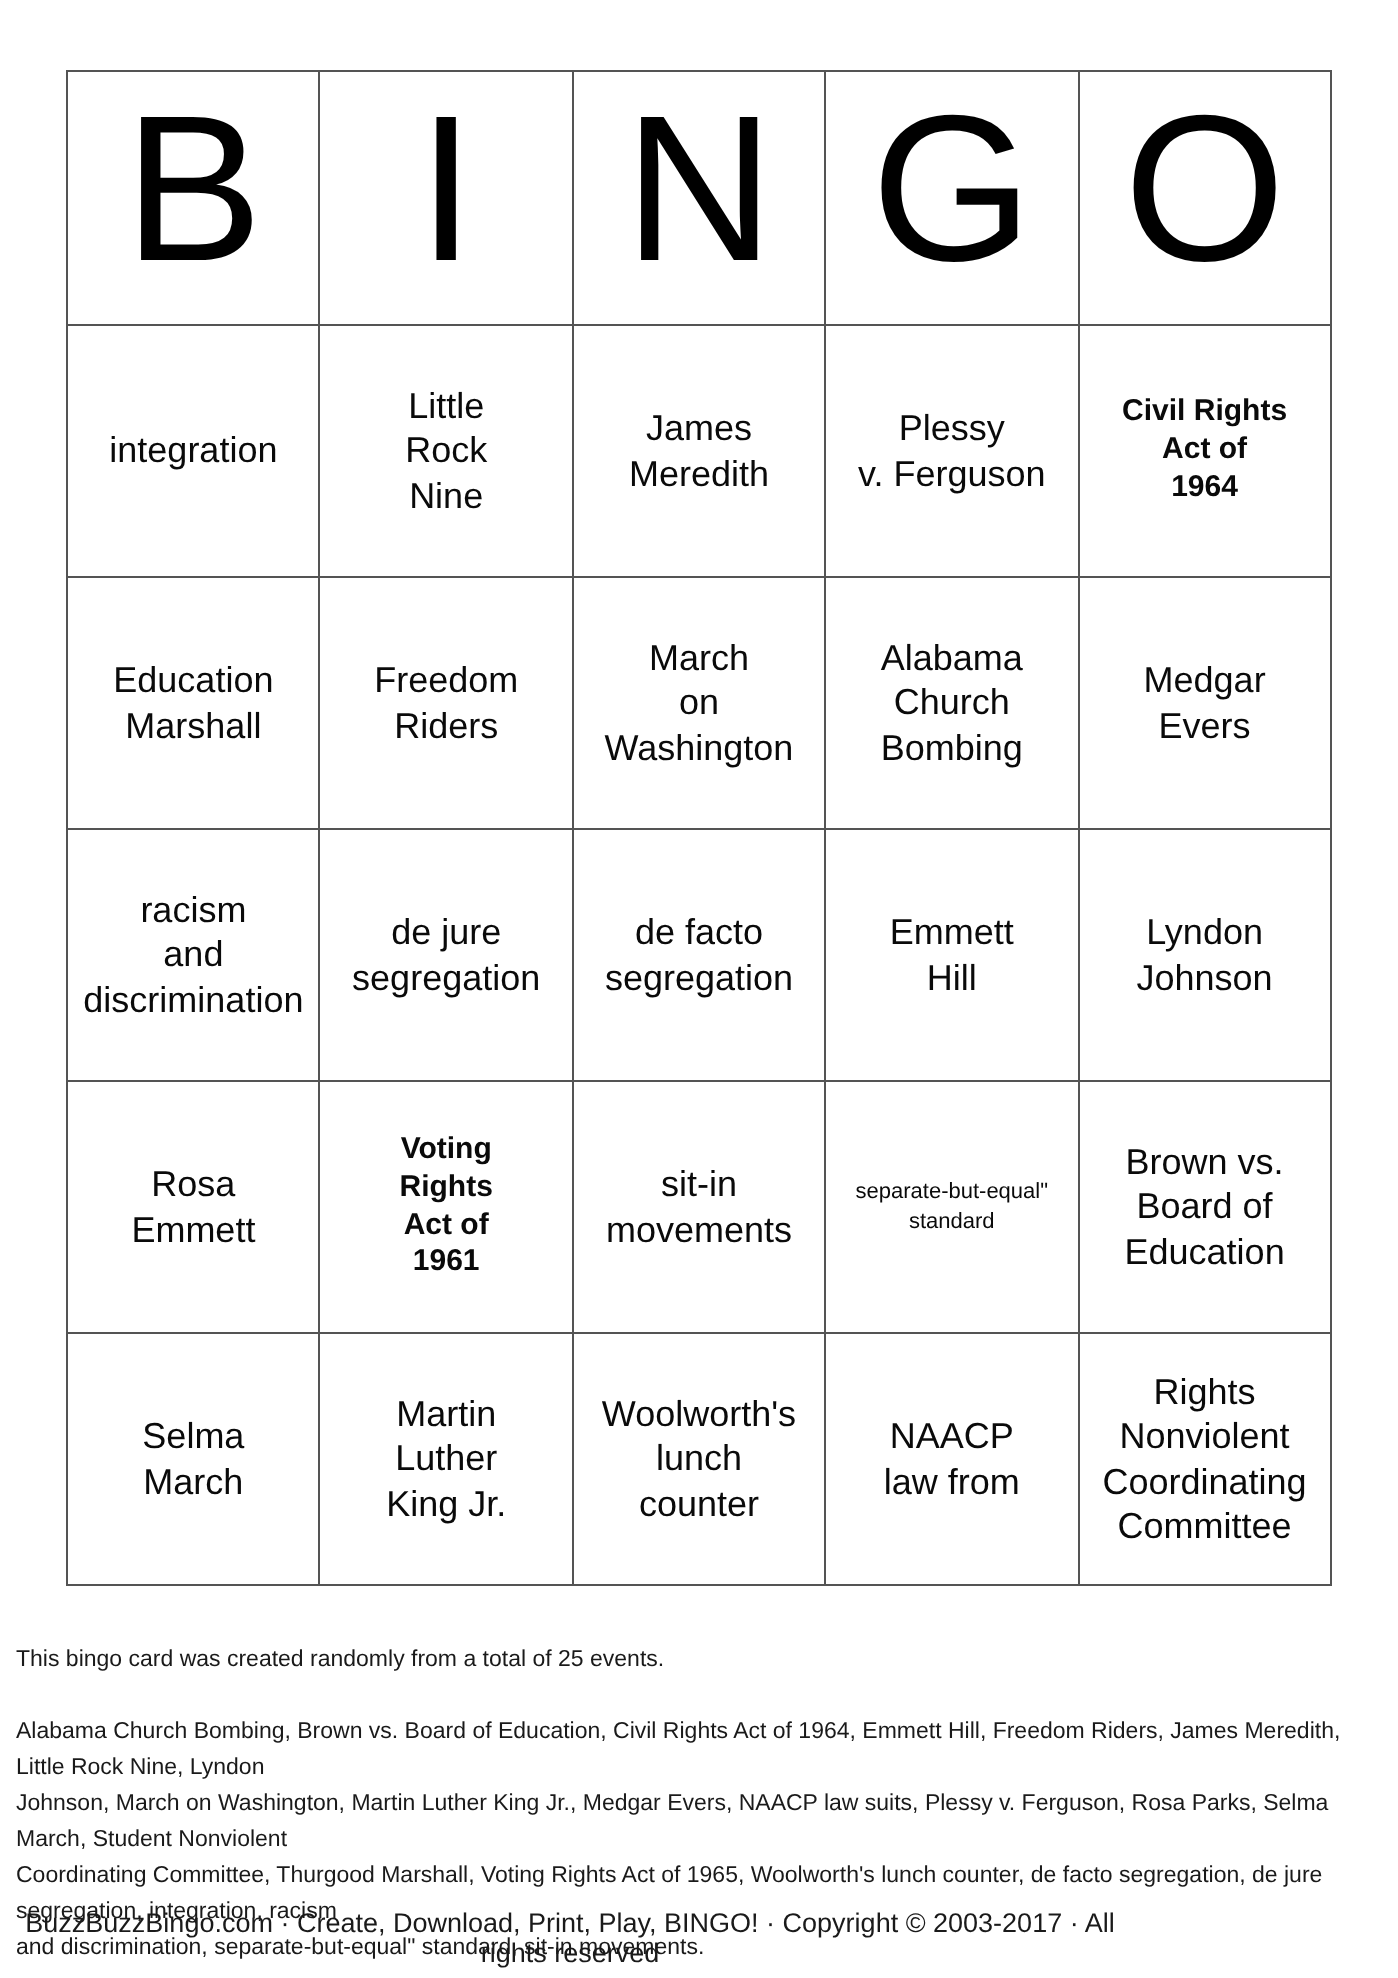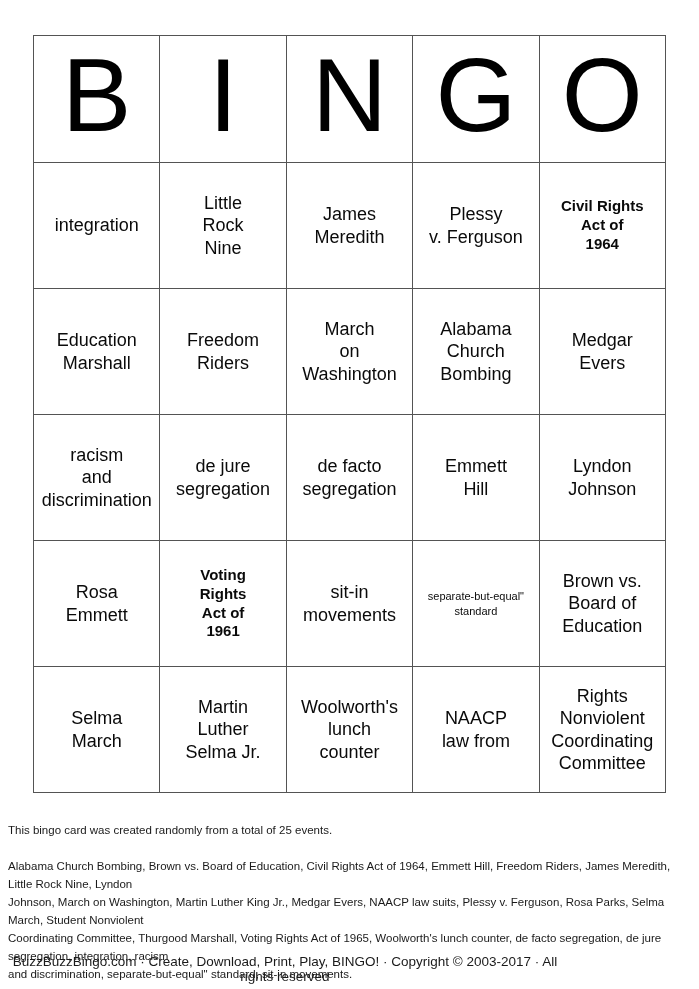--- a/index.html
+++ b/index.html
@@ -124,21 +124,21 @@
 movements</div>
       <div class="cell size-xs">separate-but-equal"
 standard</div>
       <div class="cell size-md">Brown vs.
 Board of
 Education</div>
       <div class="cell size-md">Selma
 March</div>
       <div class="cell size-md">Martin
 Luther
-Selma Jr.</div>
+King Jr.</div>
       <div class="cell size-md">Woolworth's
 lunch
 counter</div>
       <div class="cell size-md">NAACP
 law from</div>
       <div class="cell size-md">Rights
 Nonviolent
 Coordinating
 Committee</div>
     </div>

